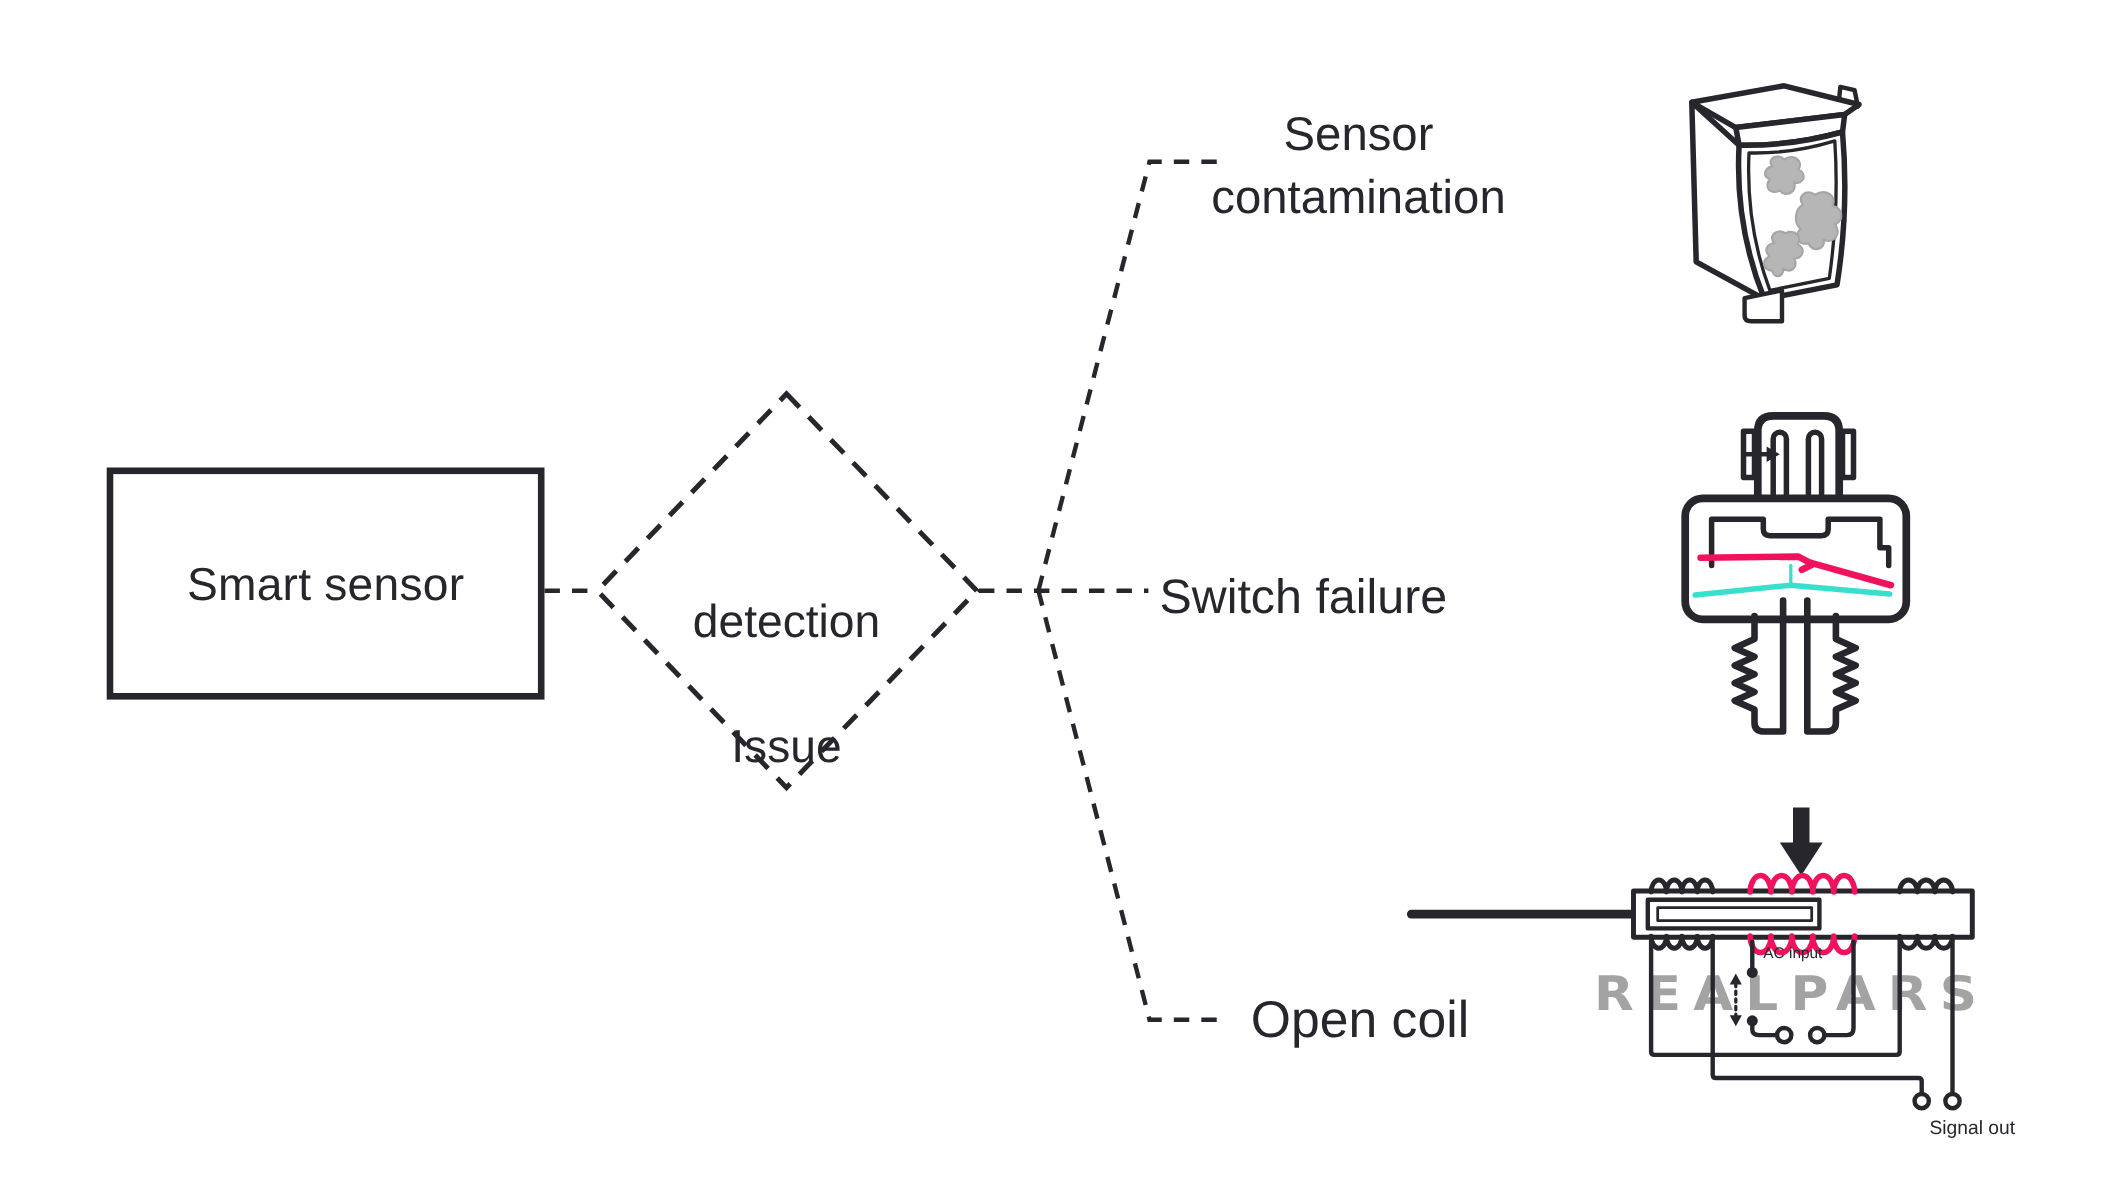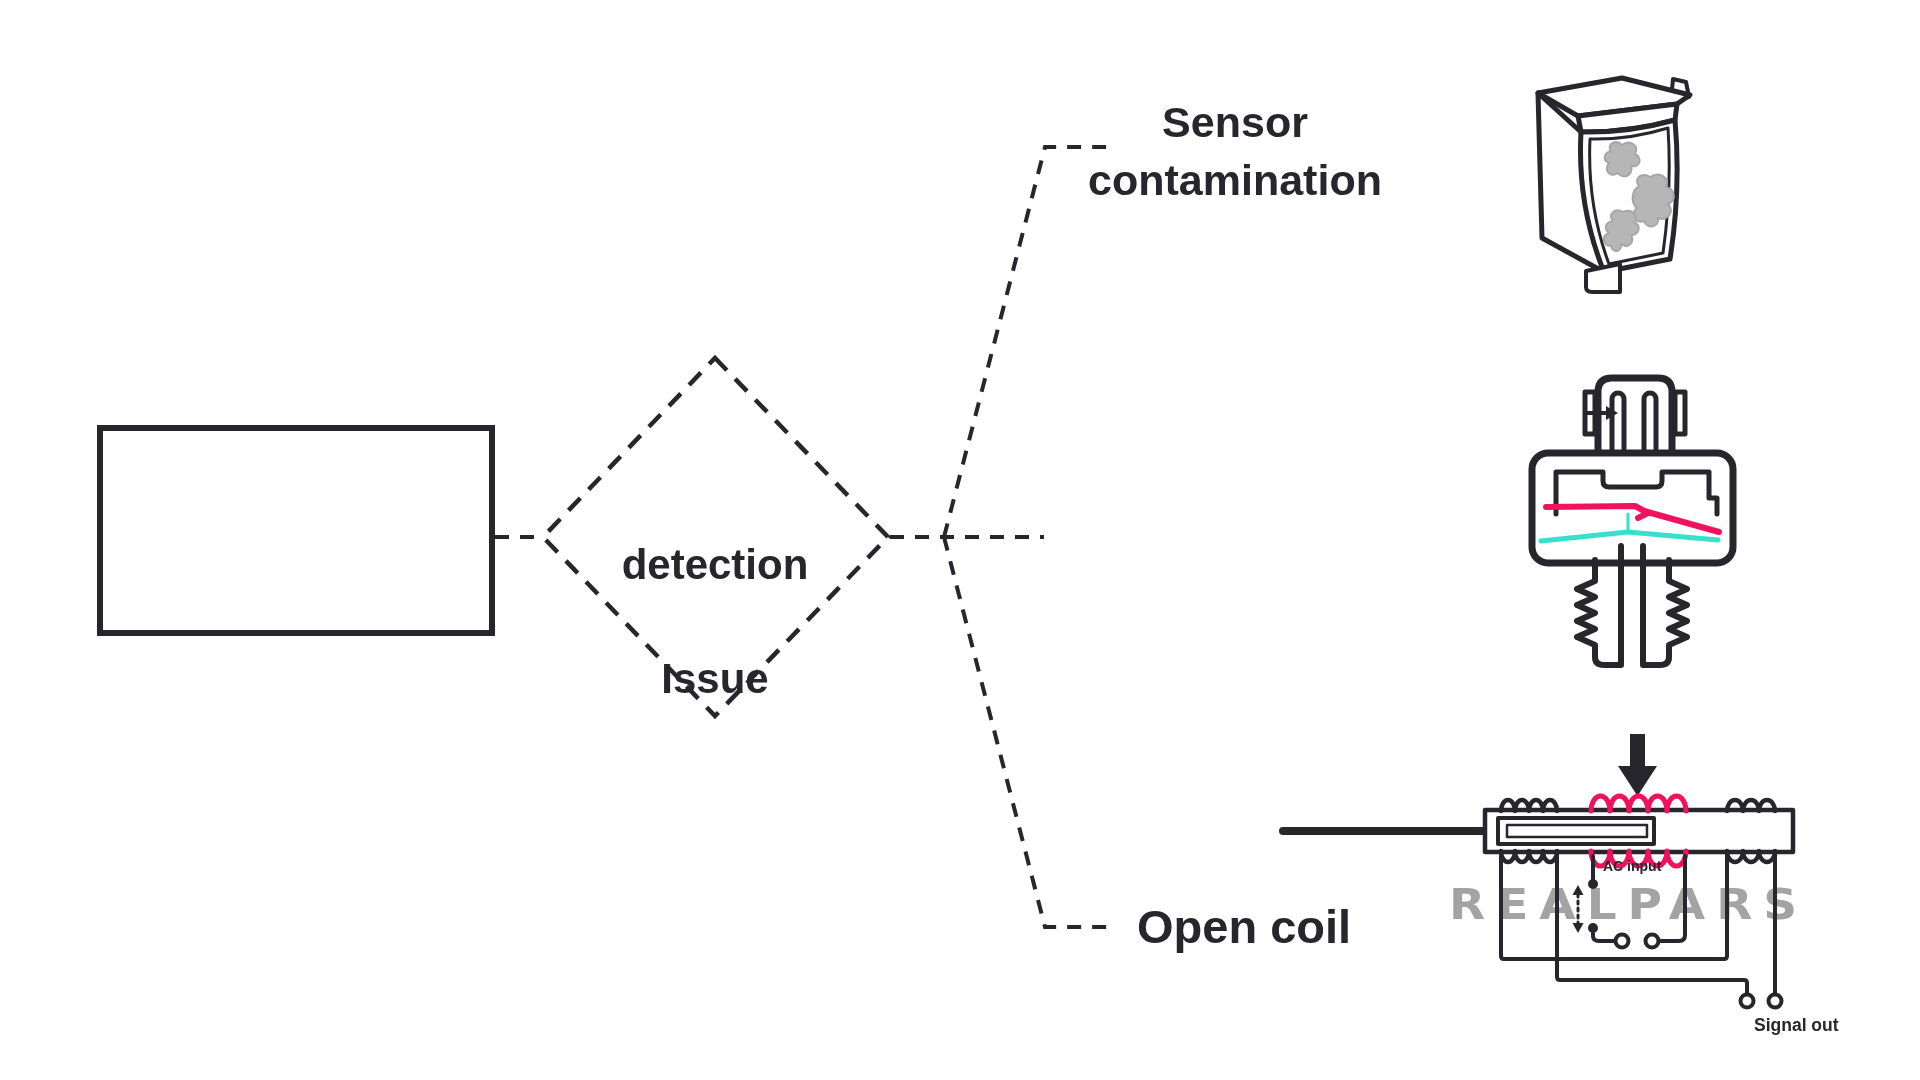--- a/index.html
+++ b/index.html
@@ -9,21 +9,21 @@
     --blob:#b6b6b6;
     --wm:#9a9a9a;
   }
   html,body{margin:0;padding:0;background:#ffffff;}
   .canvas{
     position:relative;width:1920px;height:1080px;background:#ffffff;
     overflow:hidden;font-family:"Liberation Sans","DejaVu Sans",sans-serif;
   }
   .canvas svg{position:absolute;left:0;top:0;z-index:2;}
   .label{
-    position:absolute;z-index:3;color:var(--ink);font-weight:700;
+    position:absolute;z-index:3;color:var(--ink);font-weight:400;
     white-space:pre-line;
   }
   .lbl-smart{
     left:100px;top:428px;width:392px;height:205px;
     display:flex;align-items:center;justify-content:center;
     font-size:42px;letter-spacing:.2px;
   }
   .lbl-decision{
     left:545px;top:479px;width:340px;text-align:center;
     font-size:42px;line-height:57px;
@@ -172,27 +172,29 @@
       <circle cx="1775" cy="1001" r="6.5" stroke-width="4" fill="#ffffff"></circle>
 
       <g>
         <line x1="1578" y1="894" x2="1578" y2="924" stroke-width="3" stroke-dasharray="3 4"></line>
         <polygon points="1578,885 1572.5,895 1583.5,895" fill="#26262c" stroke="none"></polygon>
         <polygon points="1578,933 1572.5,923 1583.5,923" fill="#26262c" stroke="none"></polygon>
       </g>
     </g>
   </svg>
 
+  <div class="label lbl-smart">Smart sensor</div>
 
   <div class="label lbl-decision">
     <div>detection</div>
     <div>Issue</div>
   </div>
 
   <div class="label lbl-branch-1">Sensor contamination</div>
 
+  <div class="label lbl-branch-2">Switch failure</div>
 
   <div class="label lbl-branch-3">Open coil</div>
 
   <div class="label lbl-ac">AC input</div>
 
   <div class="label lbl-signal">Signal out</div>
 </div>
 
 </body></html>

